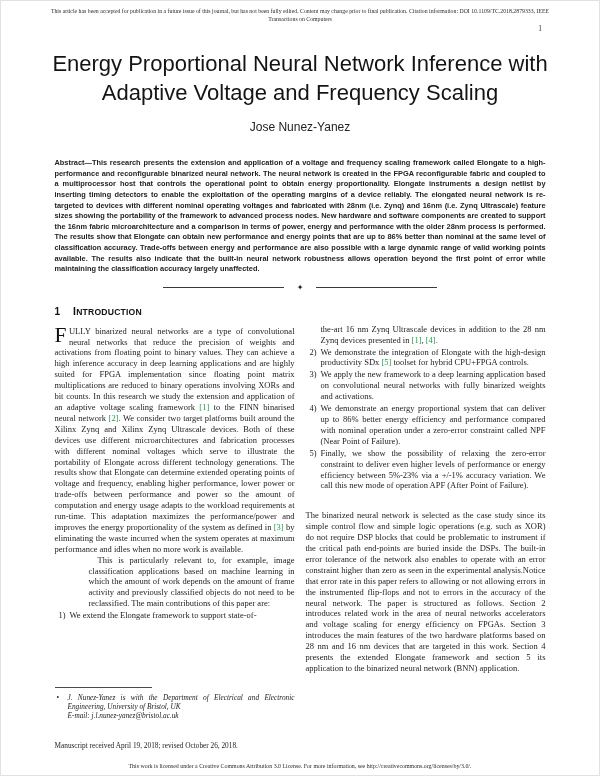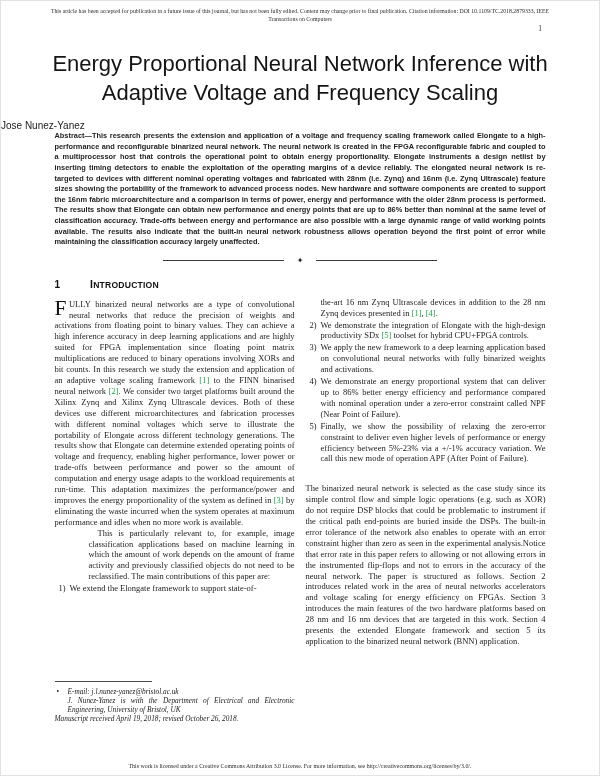--- a/index.html
+++ b/index.html
@@ -12,60 +12,60 @@
   
   .top-notice{padding-top:7px;text-align:center;font-size:5.8px;line-height:7.6px;color:#2b2b2b;}
   .top-notice .nline{white-space:nowrap;}
   .page-number{position:absolute;top:23px;right:57px;font-size:7.5px;color:#333;}
   
   .title{
     margin:26px auto 13px;width:524px;text-align:center;
     font-family:"Liberation Sans",sans-serif;font-weight:400;
     font-size:22px;line-height:29px;color:#141414;
   }
-  .author{margin-top:8px;font-family:"Liberation Sans",sans-serif;font-size:10px;color:#222;}
+  .author{margin-top:8px;text-align:center;font-family:"Liberation Sans",sans-serif;font-size:12px;color:#222;}
   
   .abstract,.index-terms{
     margin:0 auto;width:491px;font-family:"Liberation Sans",sans-serif;
     font-weight:700;font-size:7.4px;line-height:10.6px;text-align:justify;color:#242424;
   }
-  .abstract{margin-top:0;}
+  .abstract{margin-top:24px;}
   .index-terms{margin-top:10px;}
   
   .divider{margin-top:9px;display:flex;align-items:center;justify-content:center;}
   .divider .dline{width:121px;border-top:1px solid #3a3a3a;}
   .divider .diamond{font-size:8px;margin:0 13px;color:#1a1a1a;line-height:8px;}
   
   .columns{display:flex;margin:12px auto 0;width:491px;height:447px;}
   .col{width:240px;font-size:8.5px;line-height:10.9px;text-align:justify;color:#1c1c1c;}
   .col-left{display:flex;flex-direction:column;margin-right:11px;}
   .col-right{padding-top:20px;box-sizing:border-box;}
   .sec-heading{
     font-family:"Liberation Sans",sans-serif;font-weight:700;font-size:8.6px;
     margin:2px 0 8px 0;display:flex;color:#111;align-items:baseline;
   }
   .sec-num{font-size:10px;margin-right:13px;}
-  .sec-title{display:inline-block;text-transform:uppercase;letter-spacing:.2px;margin-left:17px;}
+  .sec-title{display:inline-block;text-transform:uppercase;letter-spacing:.2px;}
   .sec-title::first-letter{font-size:10.5px;}
   .para{margin:0;}
   .p-indent{text-indent:9px;margin-left:34px;}
   .dropcap{float:left;font-size:21.5px;line-height:17.5px;padding:1px 2.5px 0 0;color:#111;}
   .list-item{display:flex;margin-top:1px;}
   .list-item .num{flex:0 0 15px;box-sizing:border-box;padding-left:4px;}
   .list-item .li-text{flex:1;text-align:justify;}
   .list-cont{padding-left:15px;text-align:justify;}
   .closing{margin-top:19px;}
   .cite{color:var(--cite-color,#21a04a);}
   
   .footnote{margin-top:auto;font-size:7.3px;line-height:9.3px;color:#222;}
   .fn-rule{width:97px;border-top:1px solid #4a4a4a;margin-bottom:5px;}
   .fn-item{display:flex;}
   .fn-bullet{flex:0 0 11px;padding-left:2px;}
   .fn-text{flex:1;font-style:italic;text-align:justify;}
-  .fn-ms{font-style:italic;margin-top:0;}
+  .fn-ms{margin-top:21px;}
   
   .footer{position:absolute;left:0;right:0;bottom:6px;text-align:center;font-size:5.9px;color:#2b2b2b;white-space:nowrap;}
 </style>
 </head>
 <body>
 
 <div class="page">
 
   <div class="top-notice">
     <div class="nline">This article has been accepted for publication in a future issue of this journal, but has not been fully edited. Content may change prior to final publication. Citation information: DOI 10.1109/TC.2018.2879333, IEEE</div>
@@ -102,22 +102,22 @@
       <div class="list-item">
         <span class="num">1)</span>
         <div class="li-text"><span>We extend the Elongate framework to support state-of-</span></div>
       </div>
 
       <div class="footnote">
         <div class="fn-rule"></div>
         <div class="fn-item">
           <span class="fn-bullet">•</span>
           <div class="fn-text">
+            <div>J. Nunez-Yanez is with the Department of Electrical and Electronic Engineering, University of Bristol, UK</div>
             <div>E-mail: j.l.nunez-yanez@bristol.ac.uk</div>
-            <div>J. Nunez-Yanez is with the Department of Electrical and Electronic Engineering, University of Bristol, UK</div>
           </div>
         </div>
         <div class="fn-ms">Manuscript received April 19, 2018; revised October 26, 2018.</div>
       </div>
     </div>
 
     <div class="col col-right">
       <div class="list-cont"><span>the-art 16 nm Zynq Ultrascale devices in addition to the 28 nm Zynq devices presented in </span><span class="cite">[1]</span><span>, </span><span class="cite">[4]</span><span>.</span></div>
 
       <div class="list-item">

